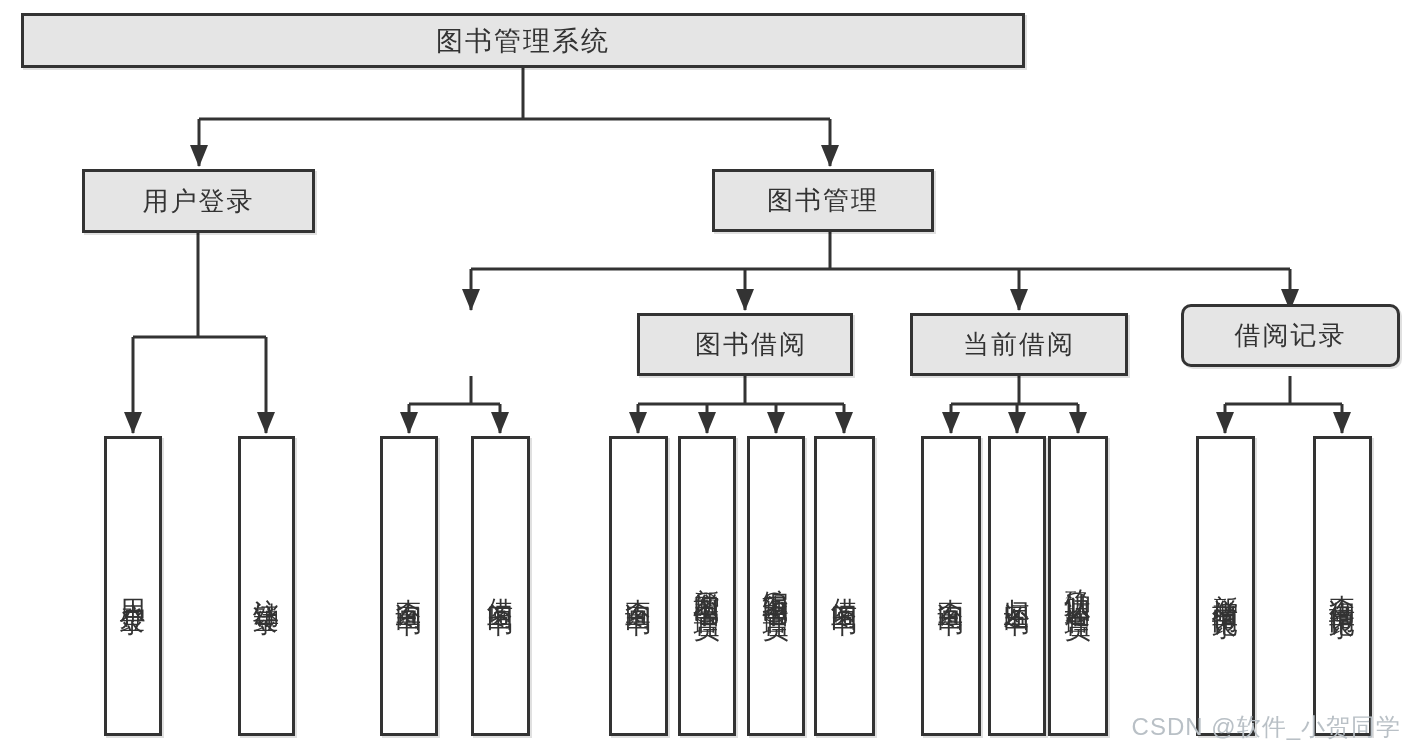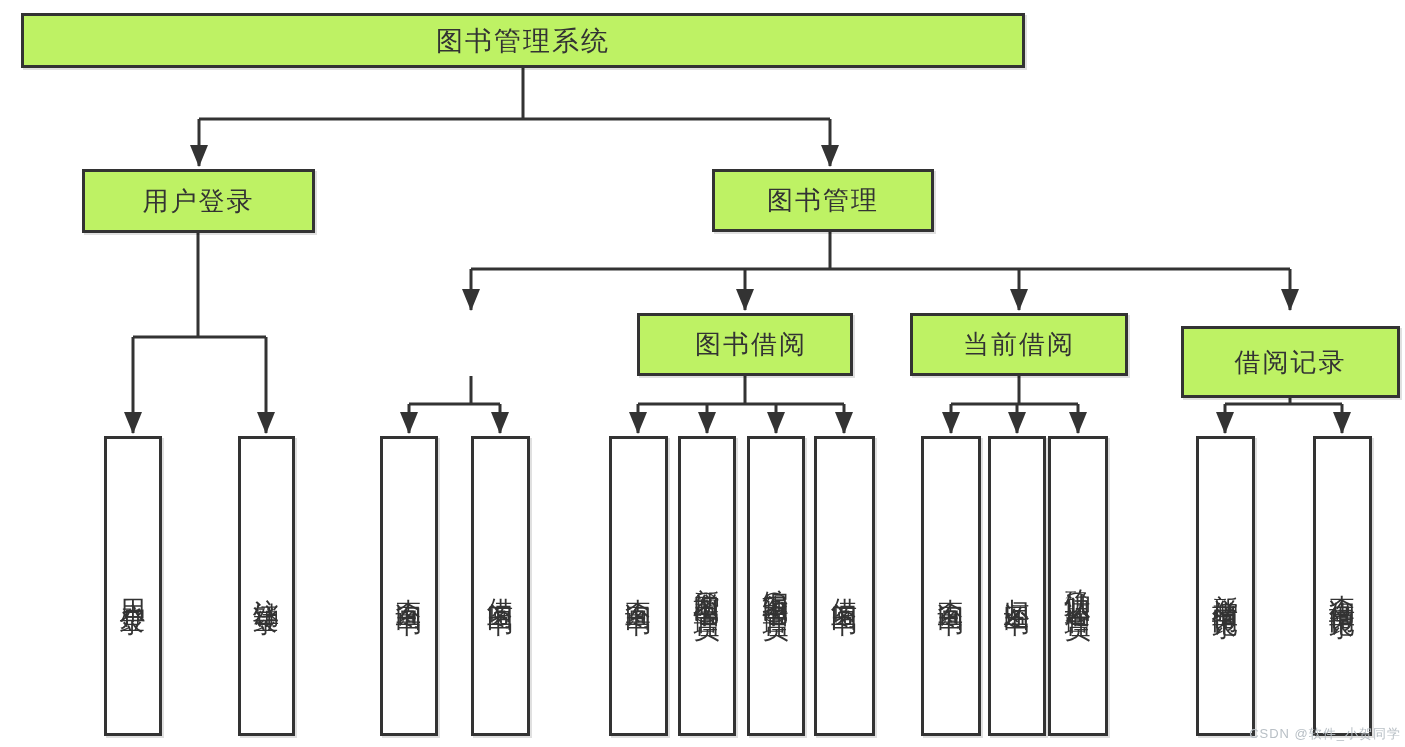--- a/index.html
+++ b/index.html
@@ -10,21 +10,21 @@
     background: #ffffff;
     font-family: "Liberation Sans", "DejaVu Sans", sans-serif;
     color: #333333;
     overflow: hidden;
   }
   .wires { position: absolute; left: 0; top: 0; }
   .node {
     position: absolute;
     box-sizing: border-box;
     border: 3px solid #333333;
-    background: #bef264;
+    background: #e5e5e5;
     display: flex;
     align-items: center;
     justify-content: center;
     font-size: 26px;
     letter-spacing: 2px;
     color: #333333;
     box-shadow: 2px 2px 0 rgba(0,0,0,0.12);
     white-space: nowrap;
   }
   .node.root { font-size: 27px; }
@@ -43,21 +43,21 @@
     text-orientation: mixed;
     font-size: 26px;
     letter-spacing: 4px;
     color: #333333;
     line-height: 1;
   }
   .watermark {
     position: absolute;
     right: 4px;
     bottom: 4px;
-    font-size: 13px;
+    font-size: 24px;
     letter-spacing: 1px;
     color: #b9c0c6;
     z-index: 5;
   }
 </style>
 </head>
 <body>
 
 <div class="stage">
 
@@ -104,21 +104,21 @@
     </g>
   </svg>
 
   <div class="node root" style="left:21px; top:13px; width:1004px; height:55px;">图书管理系统</div>
 
   <div class="node" style="left:82px; top:169px; width:233px; height:64px;">用户登录</div>
   <div class="node" style="left:712px; top:169px; width:222px; height:63px;">图书管理</div>
 
   <div class="node" style="left:637px; top:313px; width:216px; height:63px;padding-left:12px;">图书借阅</div>
   <div class="node" style="left:910px; top:313px; width:218px; height:63px;">当前借阅</div>
-  <div class="node" style="left:1181px; top:326px; width:219px; height:72px;">借阅记录</div>
+  <div class="node" style="left:1181px; top:304px; width:219px; height:63px;border-radius:10px;">借阅记录</div>
 
   <div class="vnode" style="left:104px; top:436px; width:58px; height:300px;">
     <span class="vtext">用户登录</span>
   </div>
   <div class="vnode" style="left:238px; top:436px; width:57px; height:300px;">
     <span class="vtext">注销登录</span>
   </div>
 
   <div class="vnode" style="left:380px; top:436px; width:58px; height:300px;">
     <span class="vtext">查询图书</span>

